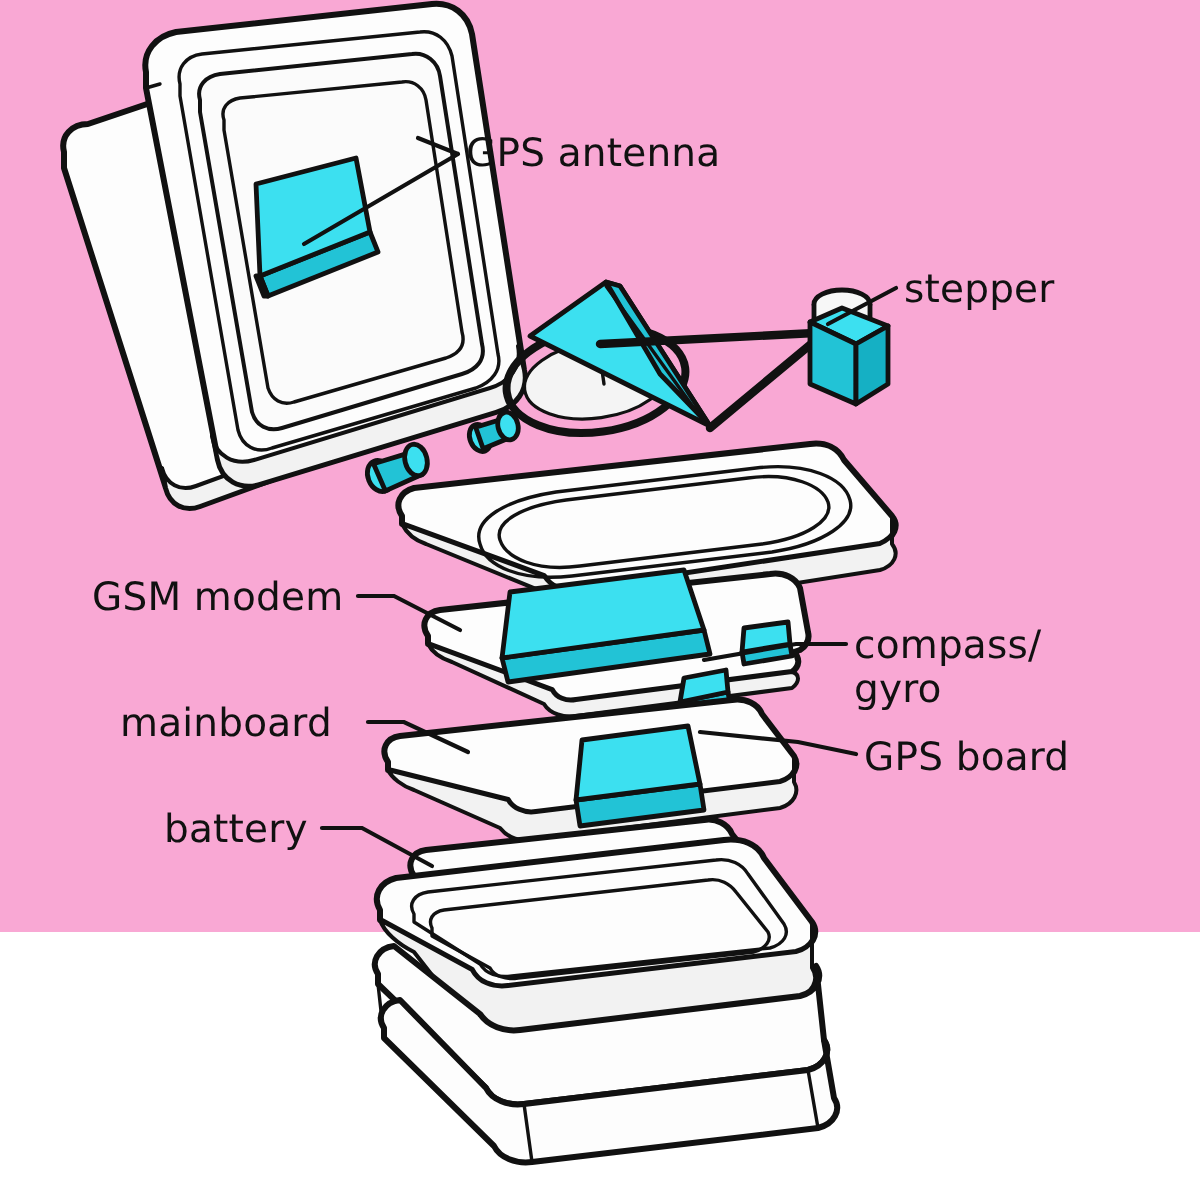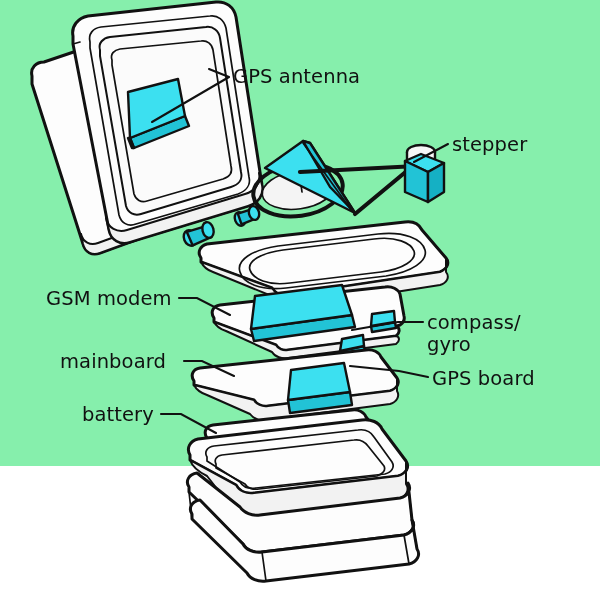--- a/index.html
+++ b/index.html
@@ -10,21 +10,21 @@
   body {
     width: 600px;
     height: 600px;
     overflow: hidden;
     font-family: "DejaVu Sans", sans-serif;
   }
   #diagram-root {
     position: relative;
     width: 600px;
     height: 466px;
-    background: #86efac;
+    background: #f9a8d4;
   }
   svg#exploded-view {
     display: block;
     width: 600px;
     height: 600px;
   }
   .label-text {
     font-family: "DejaVu Sans", sans-serif;
     font-size: 19.5px;
     fill: #111111;

